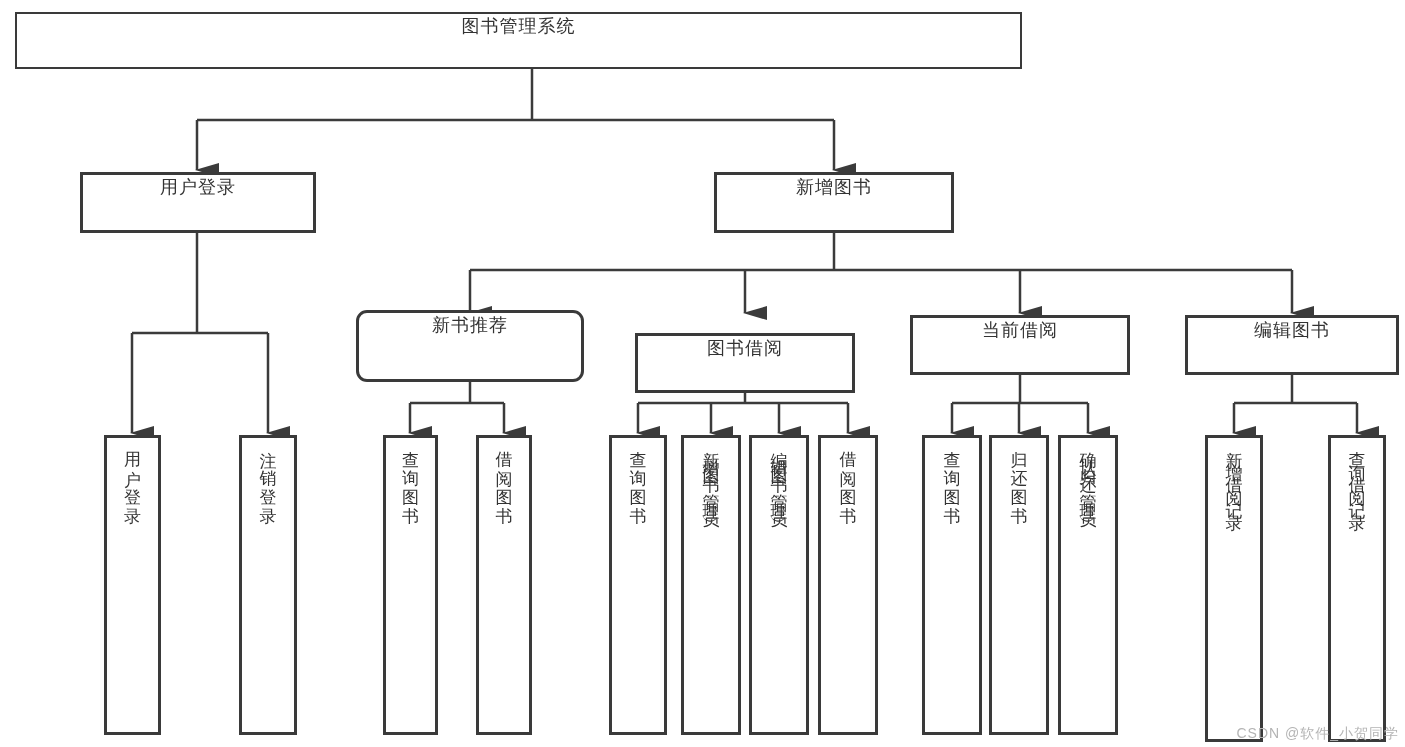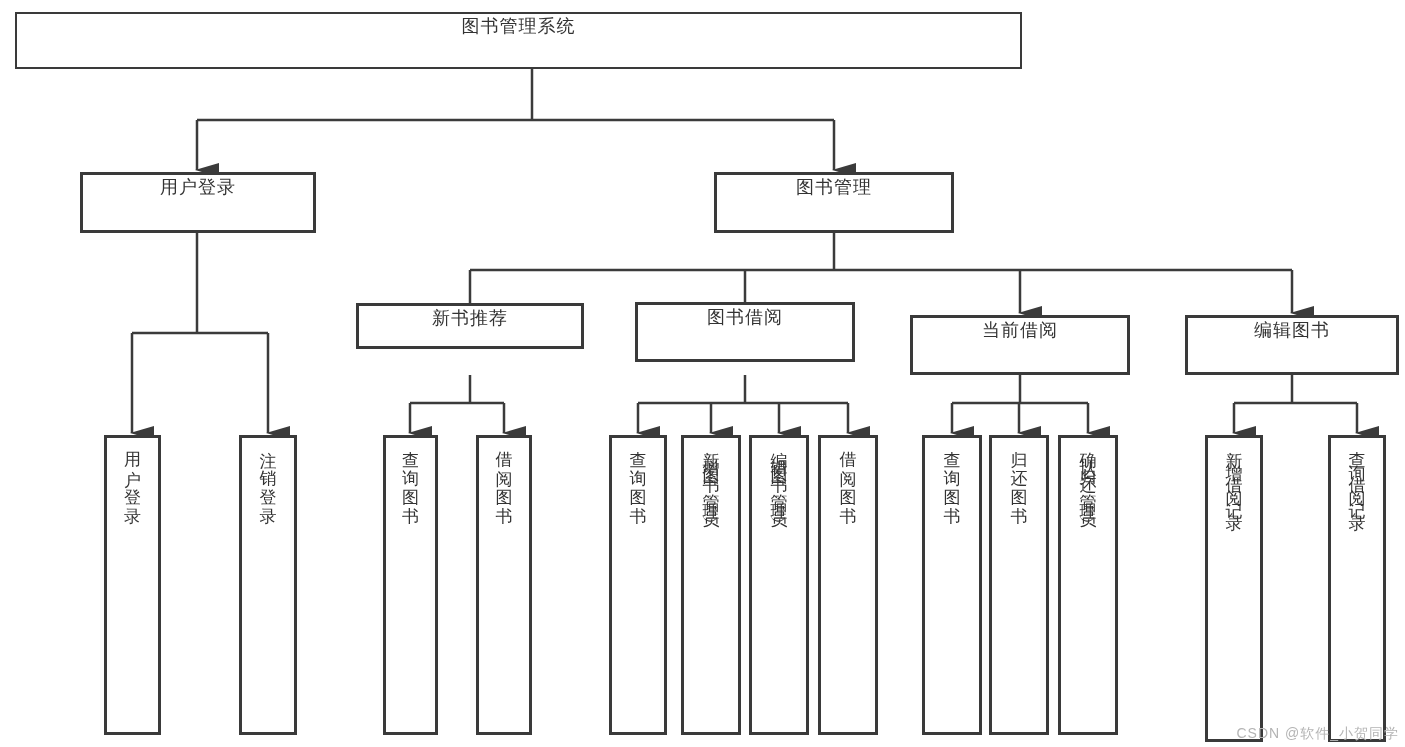--- a/index.html
+++ b/index.html
@@ -103,27 +103,27 @@
   </svg>
 
   <div class="box root" style="left:15px;top:12px;width:1007px;height:57px;">
     <span class="hlabel">图书管理系统</span>
   </div>
 
   <div class="box" style="left:80px;top:172px;width:236px;height:61px;">
     <span class="hlabel">用户登录</span>
   </div>
   <div class="box" style="left:714px;top:172px;width:240px;height:61px;">
-    <span class="hlabel">图书管理</span>
+    <span class="hlabel">新增图书</span>
   </div>
 
-  <div class="box" style="left:356px;top:303px;width:228px;height:46px;">
+  <div class="box" style="left:356px;top:310px;width:228px;height:72px;border-radius:11px;">
     <span class="hlabel">新书推荐</span>
   </div>
-  <div class="box" style="left:635px;top:302px;width:220px;height:60px;">
+  <div class="box" style="left:635px;top:333px;width:220px;height:60px;">
     <span class="hlabel">图书借阅</span>
   </div>
   <div class="box" style="left:910px;top:315px;width:220px;height:60px;">
     <span class="hlabel">当前借阅</span>
   </div>
   <div class="box" style="left:1185px;top:315px;width:214px;height:60px;">
     <span class="hlabel">编辑图书</span>
   </div>
 
   <div class="box v" style="left:104px;top:435px;width:57px;height:300px;">

